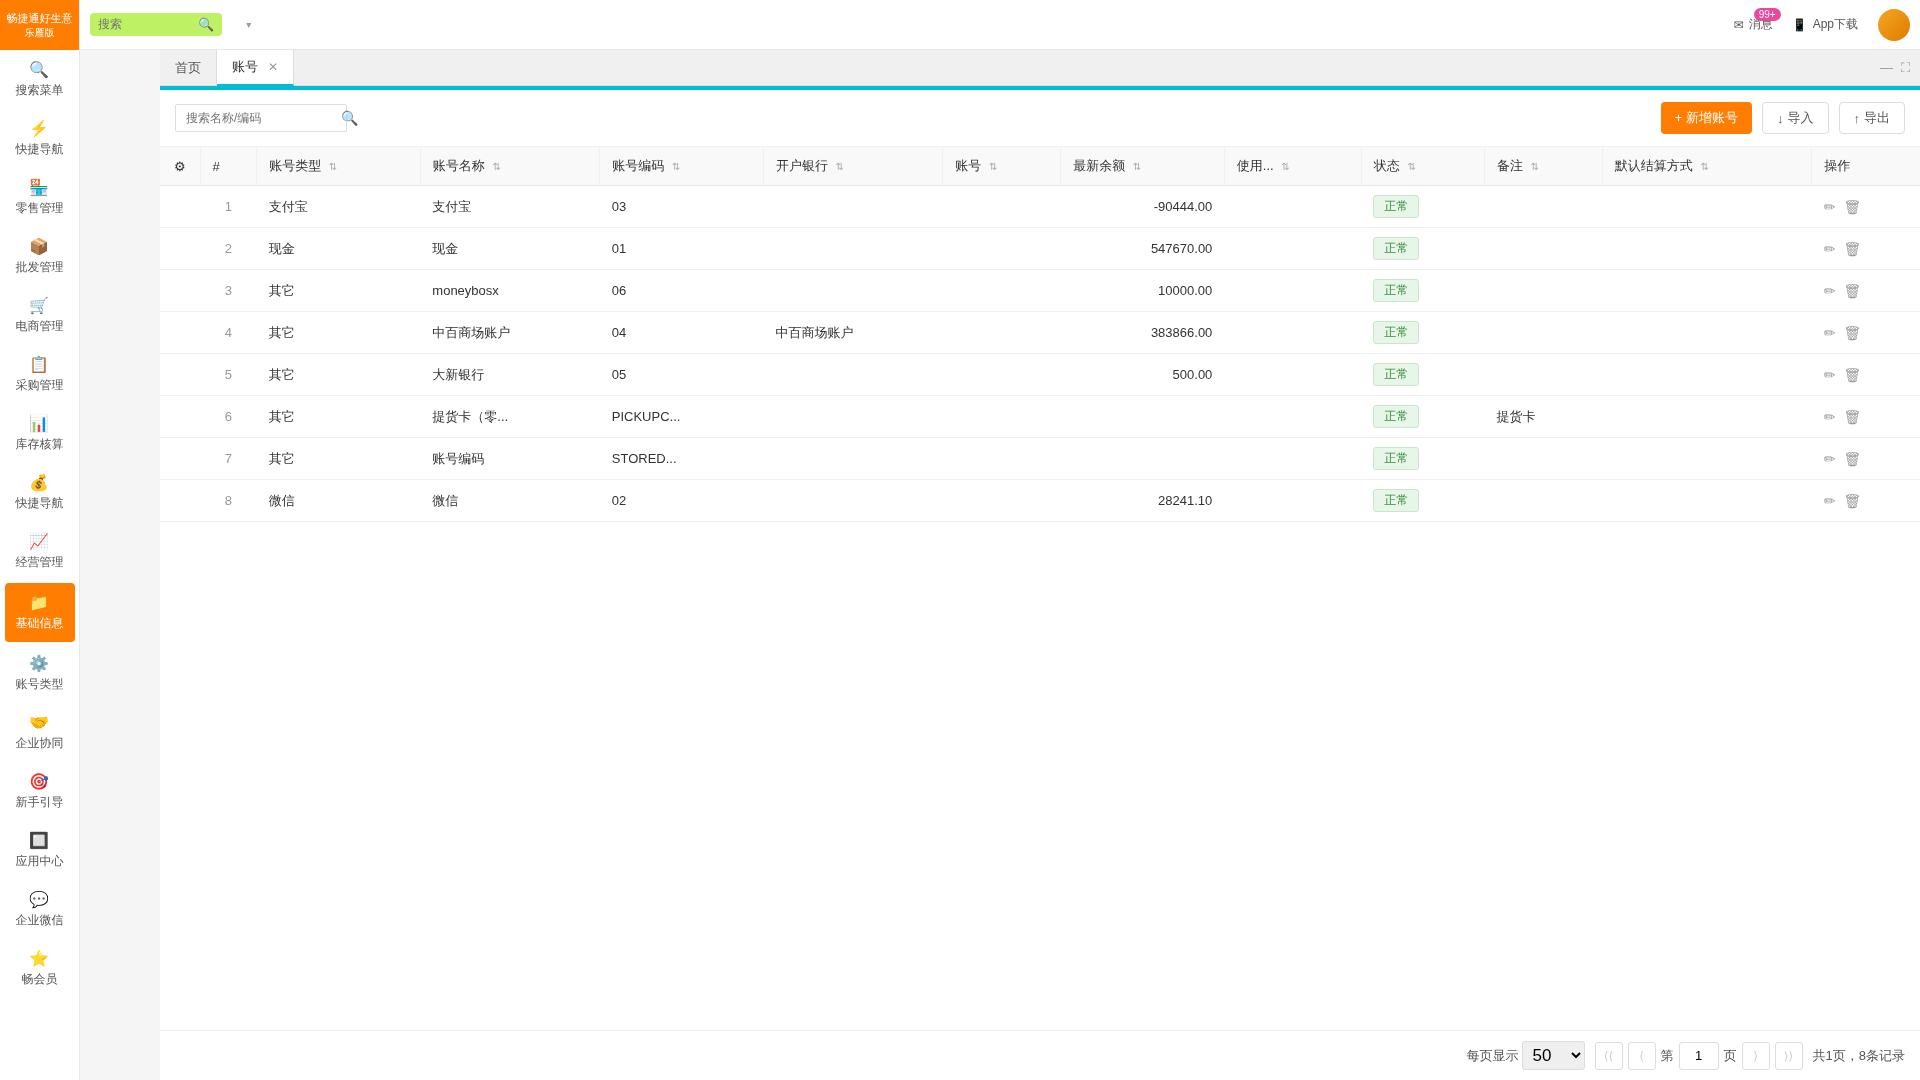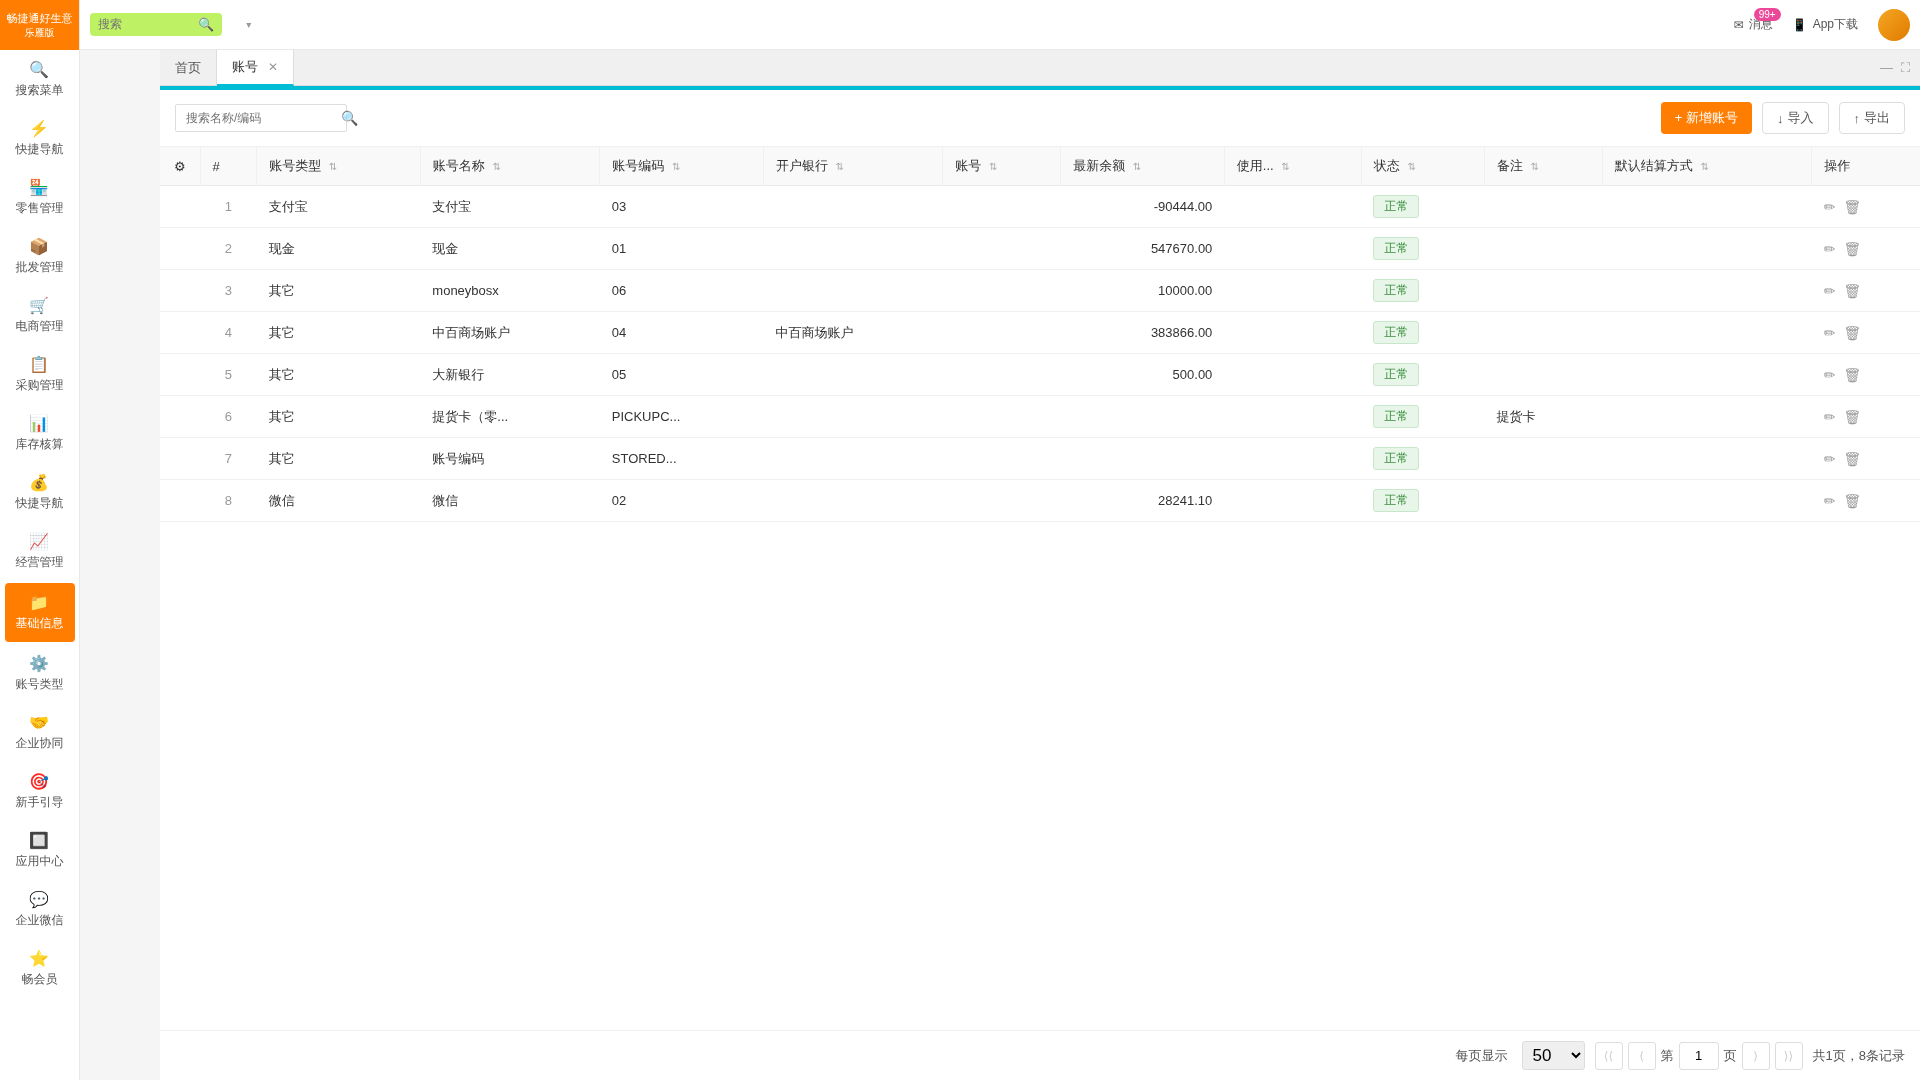--- a/index.html
+++ b/index.html
@@ -286,21 +286,21 @@
       justify-content: flex-end;
       gap: 10px;
       border-top: 1px solid #f0f0f0;
       font-size: 13px;
       color: #555;
       flex-shrink: 0;
     }
     .page-size-select {
       display: flex;
       align-items: center;
-      gap: 14px;
+      gap: 3px;
     }
     .page-size-select select {
       border: 1px solid #ddd;
       border-radius: 3px;
       padding: 3px 6px;
       font-size: 17px;
       outline: none;
     }
     .page-nav {
       display: flex;

